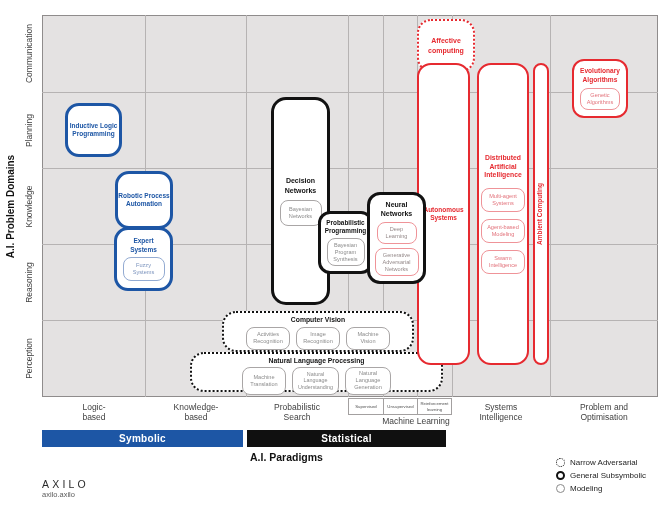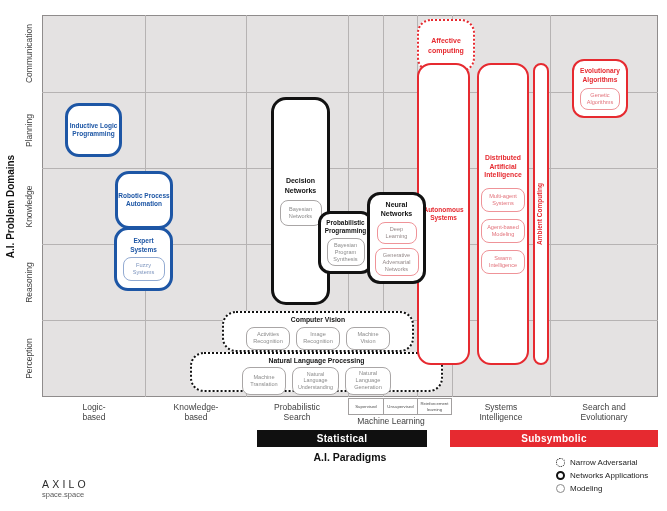--- a/index.html
+++ b/index.html
@@ -36,21 +36,21 @@
   .pill-red{border-color:#ef9398;color:#e2727b;}
   .pill-redgray{border-color:#ef9398;color:#958a8a;}
   .pill-blue{border-color:#93abd2;color:#7b93bd;}
   .pillrow{display:flex;flex-direction:row;gap:6px;align-items:flex-start;justify-content:center;}
   .vert-label{transform:rotate(-90deg);width:110px;height:10px;text-align:center;font-weight:bold;font-size:6.5px;}
 
   
   .collab{position:absolute;top:402px;text-align:center;font-size:8.5px;color:var(--labeltxt);line-height:1.2;}
   .mlcell{position:absolute;top:398px;height:17px;border:1px solid #a3a0a0;background:#fff;font-size:4.3px;color:#4f4f4f;display:flex;align-items:center;justify-content:center;text-align:center;line-height:1.25;padding:0 1px;}
   .bar{position:absolute;top:430px;height:17px;display:flex;align-items:center;justify-content:center;color:#fff;font-weight:bold;font-size:10px;letter-spacing:.3px;}
-  .xtitle{position:absolute;top:451px;left:250px;width:200px;text-align:center;font-size:10.5px;font-weight:bold;color:#111;}
+  .xtitle{position:absolute;top:451px;left:250px;width:200px;text-align:left;font-size:10.5px;font-weight:bold;color:#111;}
 
   
   .leg-row{position:absolute;left:556px;display:flex;align-items:center;gap:5px;font-size:8px;color:#242424;}
   .leg-marker{width:9px;height:9px;border-radius:50%;background:#fff;flex:0 0 auto;}
   .m-narrow{border:1.6px dotted #111;}
   .m-general{border:2.6px solid #111;}
   .m-subtype{border:1.2px solid #8a8a8a;}
 
   
   .brand-name{position:absolute;left:42px;top:478px;font-size:10.5px;letter-spacing:3.2px;color:#2b2b2b;font-weight:500;}
@@ -148,42 +148,42 @@
   </div>
 
   <div class="box b-blue" style="left:114px;top:227px;width:59px;height:64px">
     <div class="box-title" style="width:34px">Expert Systems</div>
     <div class="pill pill-blue" style="width:42px;height:24px;margin-top:3px;padding:2px 9px">Fuzzy Systems</div>
   </div>
 
   <div class="collab" style="left:75px;width:38px">Logic-based</div>
   <div class="collab" style="left:170px;width:52px">Knowledge-based</div>
   <div class="collab" style="left:268px;width:58px">Probabilistic Search</div>
-  <div class="collab" style="left:343px;width:96px;top:416px">Machine Learning</div>
+  <div class="collab" style="left:368px;width:96px;top:416px">Machine Learning</div>
   <div class="collab" style="left:473px;width:56px">Systems Intelligence</div>
-  <div class="collab" style="left:576px;width:56px">Search and Evolutionary</div>
+  <div class="collab" style="left:576px;width:56px">Problem and Optimisation</div>
 
   <div class="mlcell" style="left:348px;width:36px">Supervised</div>
   <div class="mlcell" style="left:383px;width:35px">Unsupervised</div>
   <div class="mlcell" style="left:417px;width:35px">Reinforcement learning</div>
 
-  <div class="bar" style="left:257px;width:170px;background:#101010">Statistical</div>
-  <div class="bar" style="left:450px;width:208px;background:#e62a30">Subsymbolic</div>
+  <div class="bar" style="left:42px;width:201px;background:#1d56a5">Symbolic</div>
+  <div class="bar" style="left:247px;width:199px;background:#101010">Statistical</div>
 
   <div class="xtitle">A.I. Paradigms</div>
 
   <div class="leg-row" style="top:458px">
     <span class="leg-marker m-narrow"></span>
     <span>Narrow Adversarial</span>
   </div>
   <div class="leg-row" style="top:471px">
     <span class="leg-marker m-general"></span>
-    <span>Networks Applications</span>
+    <span>General Subsymbolic</span>
   </div>
   <div class="leg-row" style="top:484px">
     <span class="leg-marker m-subtype"></span>
     <span>Modeling</span>
   </div>
 
   <div class="brand-name">AXILO</div>
-  <div class="brand-site">space.space</div>
+  <div class="brand-site">axilo.axilo</div>
 
 </div>
 
 </body></html>

